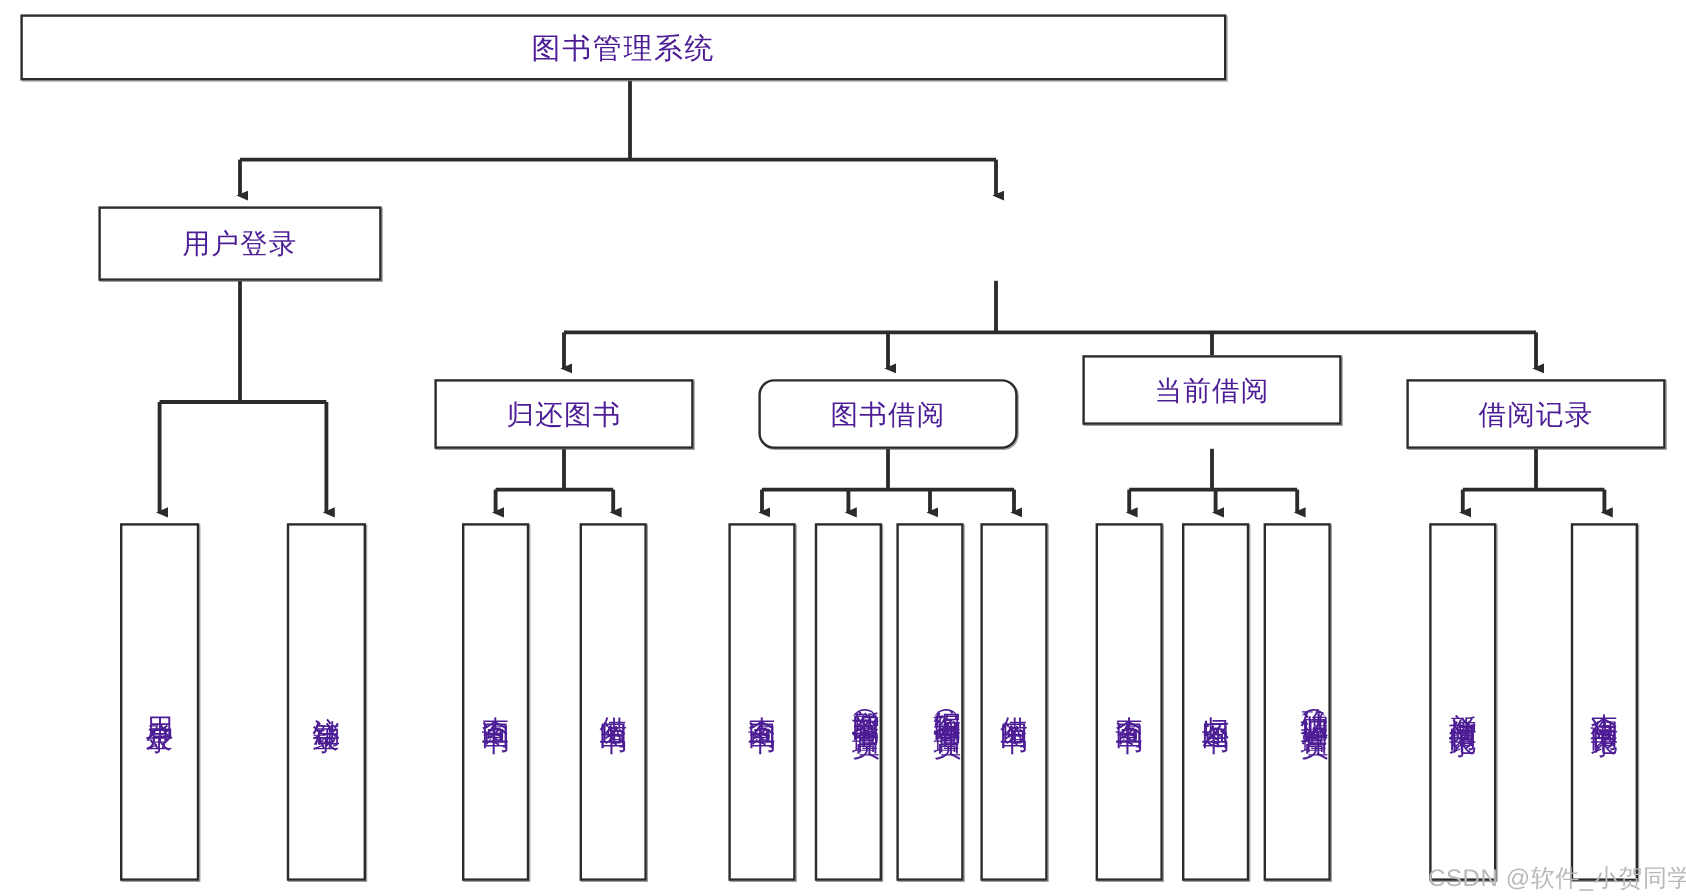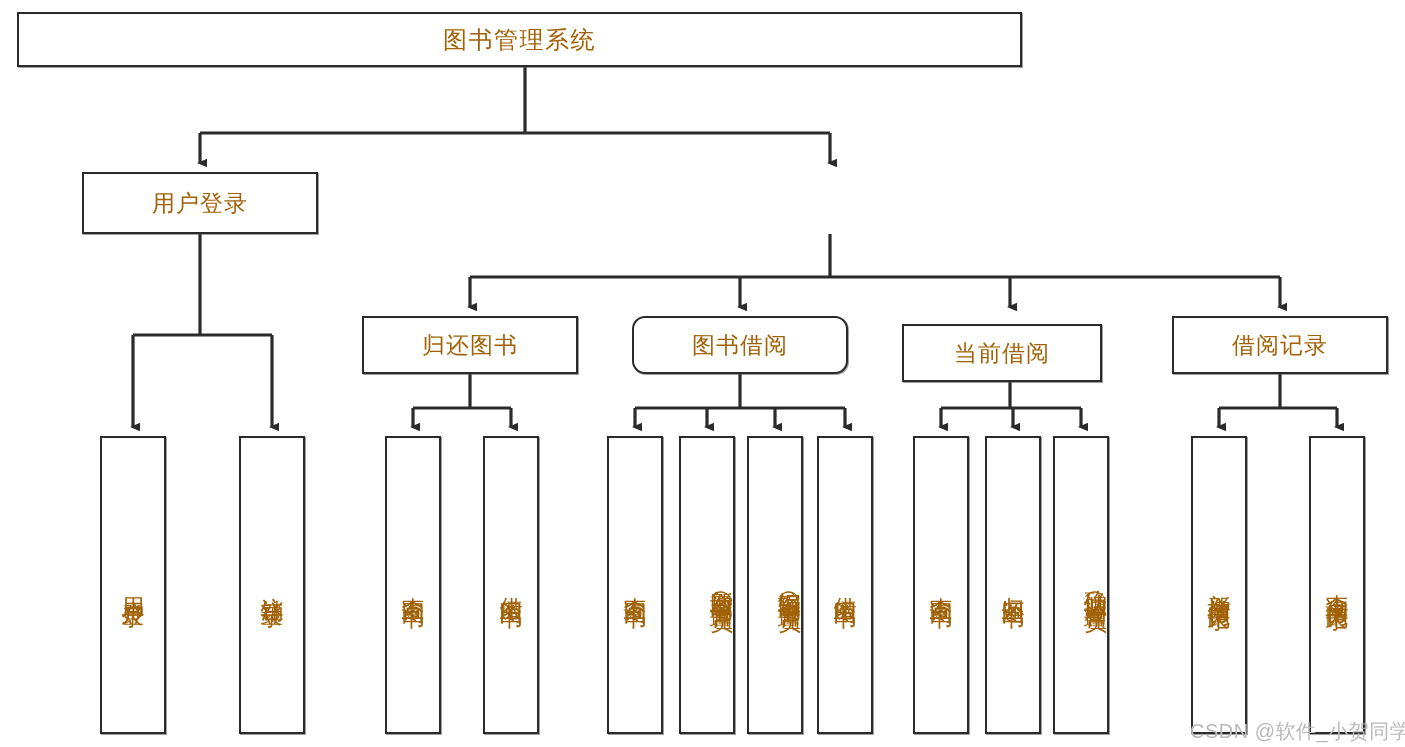--- a/index.html
+++ b/index.html
@@ -18,21 +18,21 @@
     overflow: hidden;
   }
   .node {
     position: absolute;
     box-sizing: border-box;
     border: 2px solid #2b2b2b;
     background: #ffffff;
     display: flex;
     align-items: center;
     justify-content: center;
-    color: #a16207;
+    color: #4c1d95;
     box-shadow: 1px 1px 0 rgba(80,80,80,0.55);
   }
   .node-h {
     font-size: 23px;
     letter-spacing: 1px;
     white-space: nowrap;
   }
   .node-root {
     font-size: 24px;
     letter-spacing: 1.5px;
@@ -131,21 +131,21 @@
   <div class="node node-h" style="left:82px; top:172px; width:236px; height:62px;">
     <span>用户登录</span>
   </div>
 
   <div class="node node-h" style="left:362px; top:316px; width:216px; height:58px;">
     <span>归还图书</span>
   </div>
   <div class="node node-h" style="left:632px; top:316px; width:216px; height:58px;border-radius:13px;">
     <span>图书借阅</span>
   </div>
-  <div class="node node-h" style="left:902px; top:324px; width:200px; height:58px;justify-content:center;">
+  <div class="node node-h" style="left:902px; top:296px; width:216px; height:58px;justify-content:center;">
     <span>当前借阅</span>
   </div>
   <div class="node node-h" style="left:1172px; top:316px; width:216px; height:58px;">
     <span>借阅记录</span>
   </div>
 
   <div class="node node-v vcenter" style="left:100px; top:436px; width:66px; height:298px;">
     <span>用户登录</span>
   </div>
   <div class="node node-v vcenter" style="left:239px; top:436px; width:66px; height:298px;">

